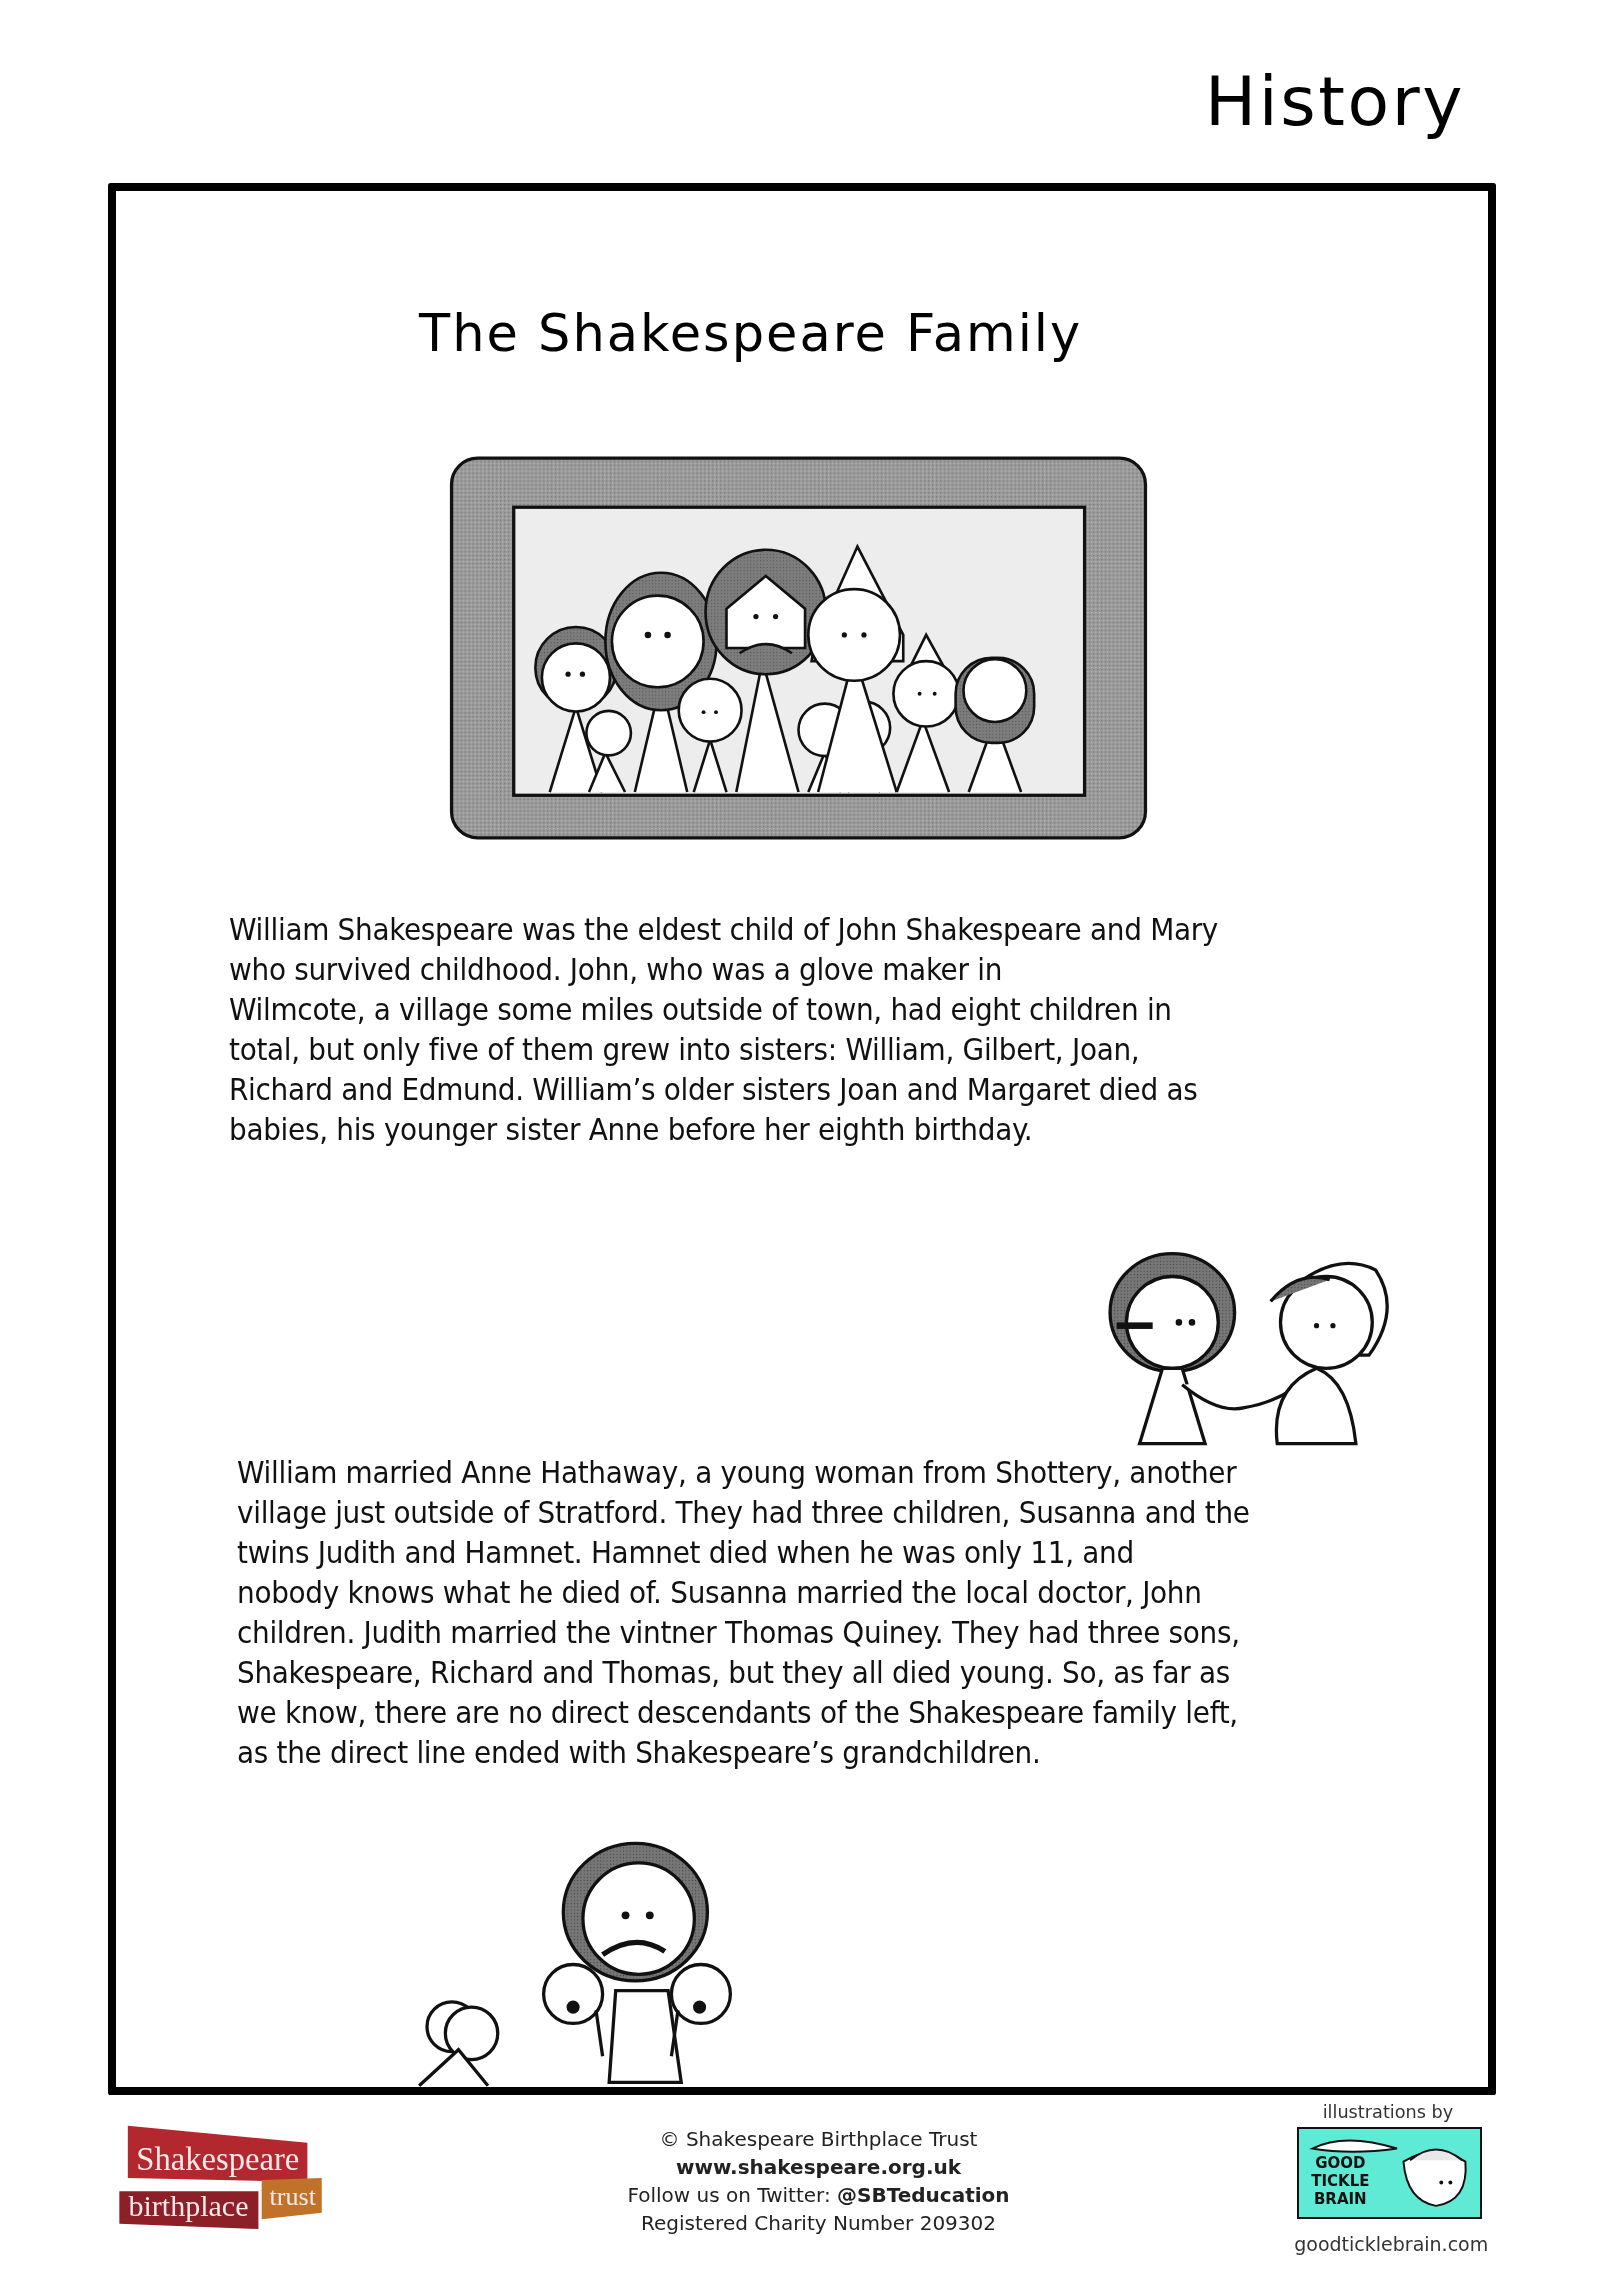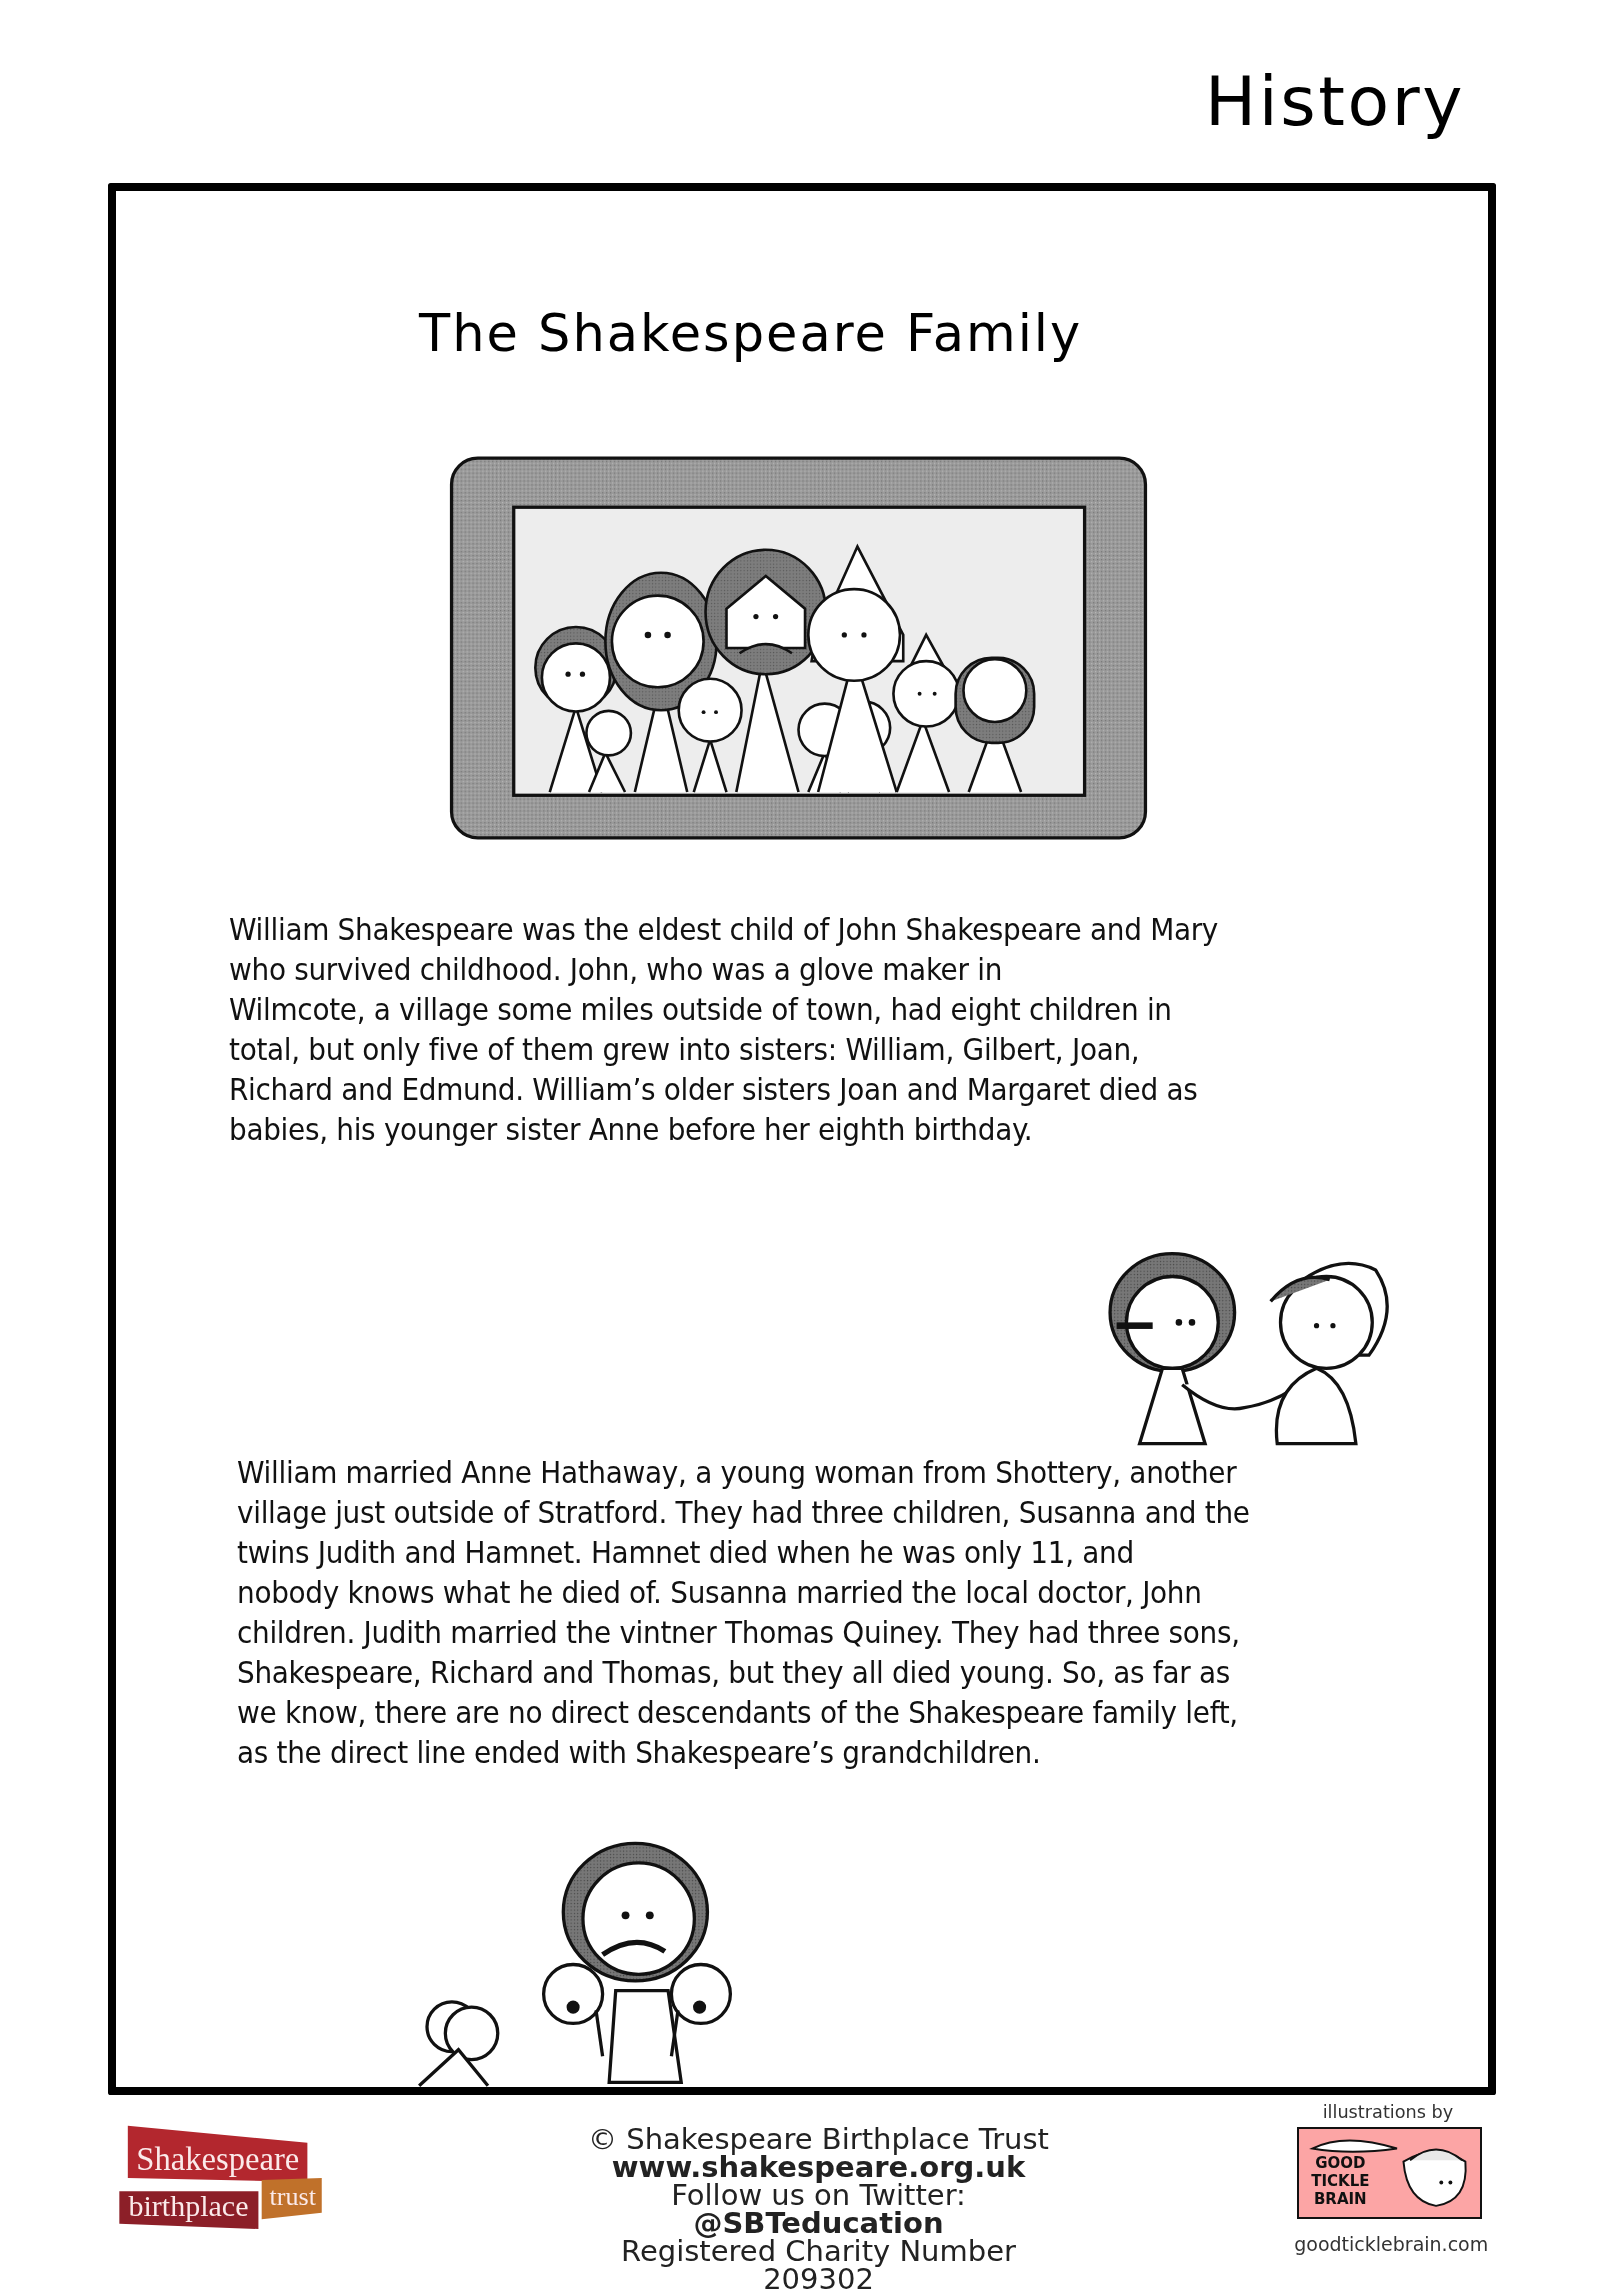--- a/index.html
+++ b/index.html
@@ -8,25 +8,25 @@
   .frame-border { position:absolute; left:108px; top:183px; width:1388px; height:1912px; border:8.5px solid #000; box-sizing:border-box; border-radius:2.6px; }
   .title { position:absolute; left:419px; top:304px; font-size:51px; letter-spacing:2px; color:#000; font-family:"DejaVu Sans", sans-serif; }
   .portrait { position:absolute; left:445px; top:445px; width:707px; height:406px; }
   .para { position:absolute; font-family:"DejaVu Sans Condensed","DejaVu Sans", sans-serif; font-size:31px; line-height:40px; color:#111; letter-spacing:-0.3px; transform-origin:left top; }
   .para1 { left:229px; top:909px; width:1218px; }
   .para2 { left:237px; top:1452px; width:1218px; }
   .para .line { display:block; white-space:nowrap; }
   .couple { position:absolute; left:1074px; top:1224px; width:354px; height:223px; }
   .grieving { position:absolute; left:406px; top:1840px; width:367px; height:249px; }
   .sbt-logo { position:absolute; left:111px; top:2118px; width:223px; height:111px; }
-  .footer-center { position:absolute; left:576px; top:2125px; width:485px; text-align:center; font-size:29px; line-height:28px; color:#222; }
+  .footer-center { position:absolute; left:576px; top:2125px; width:485px; text-align:center; font-size:20px; line-height:28px; color:#222; }
   .footer-center .url, .footer-center .twitter b { font-weight:bold; }
   .gtb { position:absolute; left:1283px; top:2102px; width:223px; }
   .gtb .by { text-align:center; font-size:17.7px; color:#333; margin-left:-13px; }
-  .gtb .box { margin:5.2px 0 0 14.4px; width:185px; height:92px; background:#fca5a5; border:2.6px solid #111; box-sizing:border-box; position:relative; }
+  .gtb .box { margin:5.2px 0 0 14.4px; width:185px; height:92px; background:#5eead4; border:2.6px solid #111; box-sizing:border-box; position:relative; }
   .gtb .words { position:absolute; left:11.8px; top:26px; font-size:15px; font-weight:bold; line-height:17.7px; text-align:center; color:#111; }
   .gtb .site { text-align:center; font-size:19px; color:#333; margin-top:14px; margin-left:-6.5px; }
 </style>
 </head>
 <body>
 
 <div class="subject">History</div>
 
 <div class="frame-border"></div>
 

